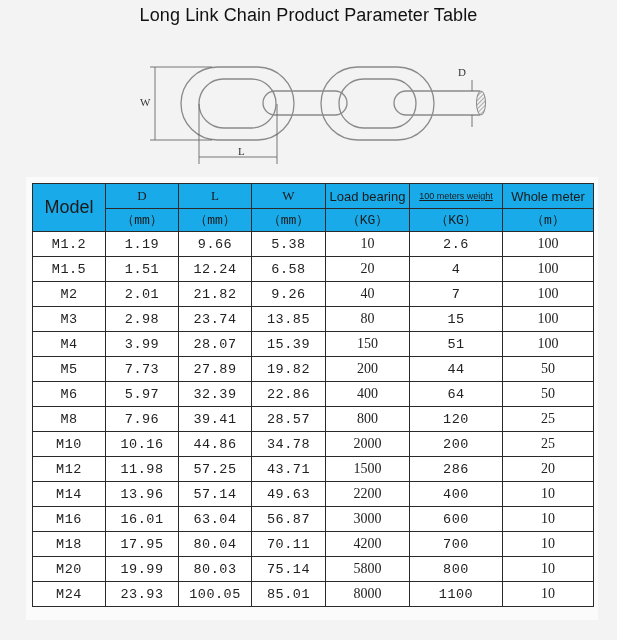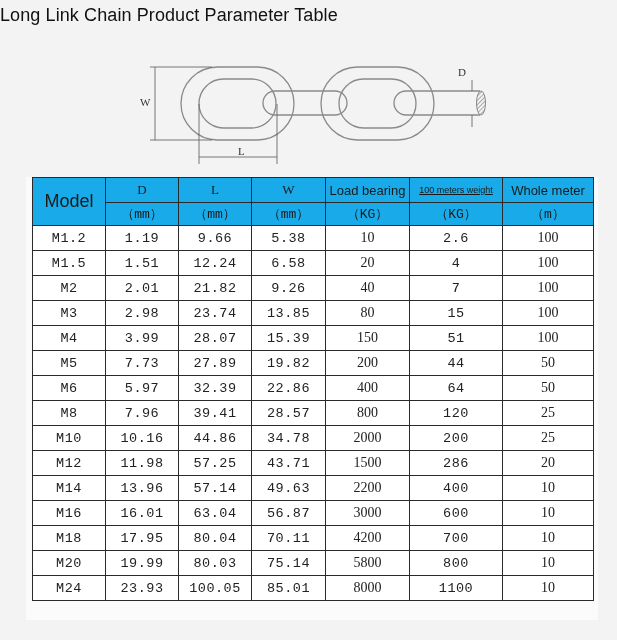--- a/index.html
+++ b/index.html
@@ -1,29 +1,29 @@
 <!DOCTYPE html>
 <html><head>
 <meta charset="utf-8">
 <style>
   html, body { margin:0; padding:0; }
   body {
     width:617px; height:640px; background:#f3f3f3; position:relative; overflow:hidden;
     font-family: "Liberation Sans", sans-serif;
   }
   .title {
-    position:absolute; left:0; top:5px; width:617px; text-align:left;
+    position:absolute; left:0; top:5px; width:617px; text-align:center;
     font-size:18px; color:#111; letter-spacing:0.1px;
   }
   .diagram { position:absolute; left:0; top:0; }
   .panel {
     position:absolute; left:26px; top:177px; width:572px; height:443px; background:#fbfbfb;
   }
   table.params {
-    position:absolute; left:32px; top:177px; width:561px; border-collapse:collapse;
+    position:absolute; left:32px; top:183px; width:561px; border-collapse:collapse;
     table-layout:fixed; background:#ffffff;
   }
   table.params td {
     border:1.5px solid #2a2a2a; text-align:center; padding:0; overflow:hidden; white-space:nowrap;
   }
   .hdr td { background:#19abe9; color:#1a1a1a; }
   .hdr1 td { height:24px; }
   .hdr2 td { height:22px; }
   .model-hdr { font-family:"Liberation Sans", sans-serif; font-size:18px; }
   .h-serif { font-family:"Liberation Serif", serif; font-size:13px; }

